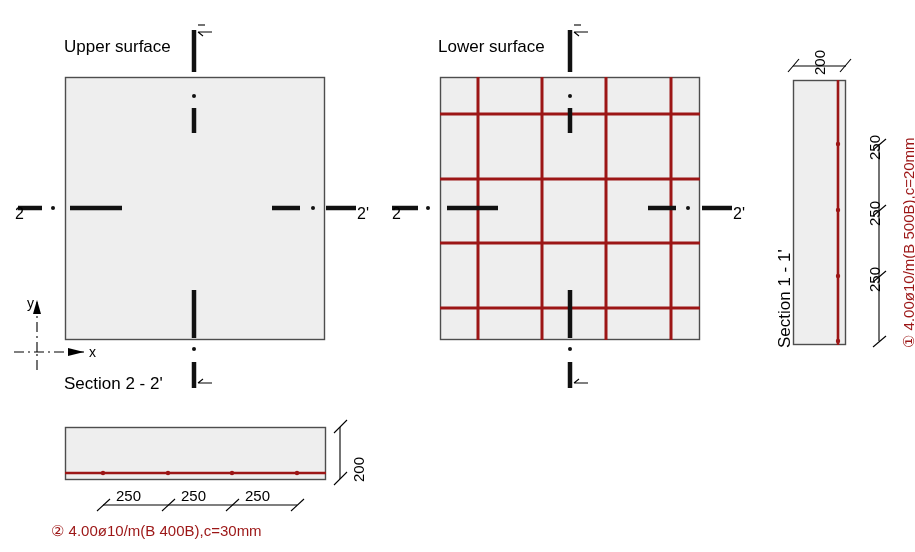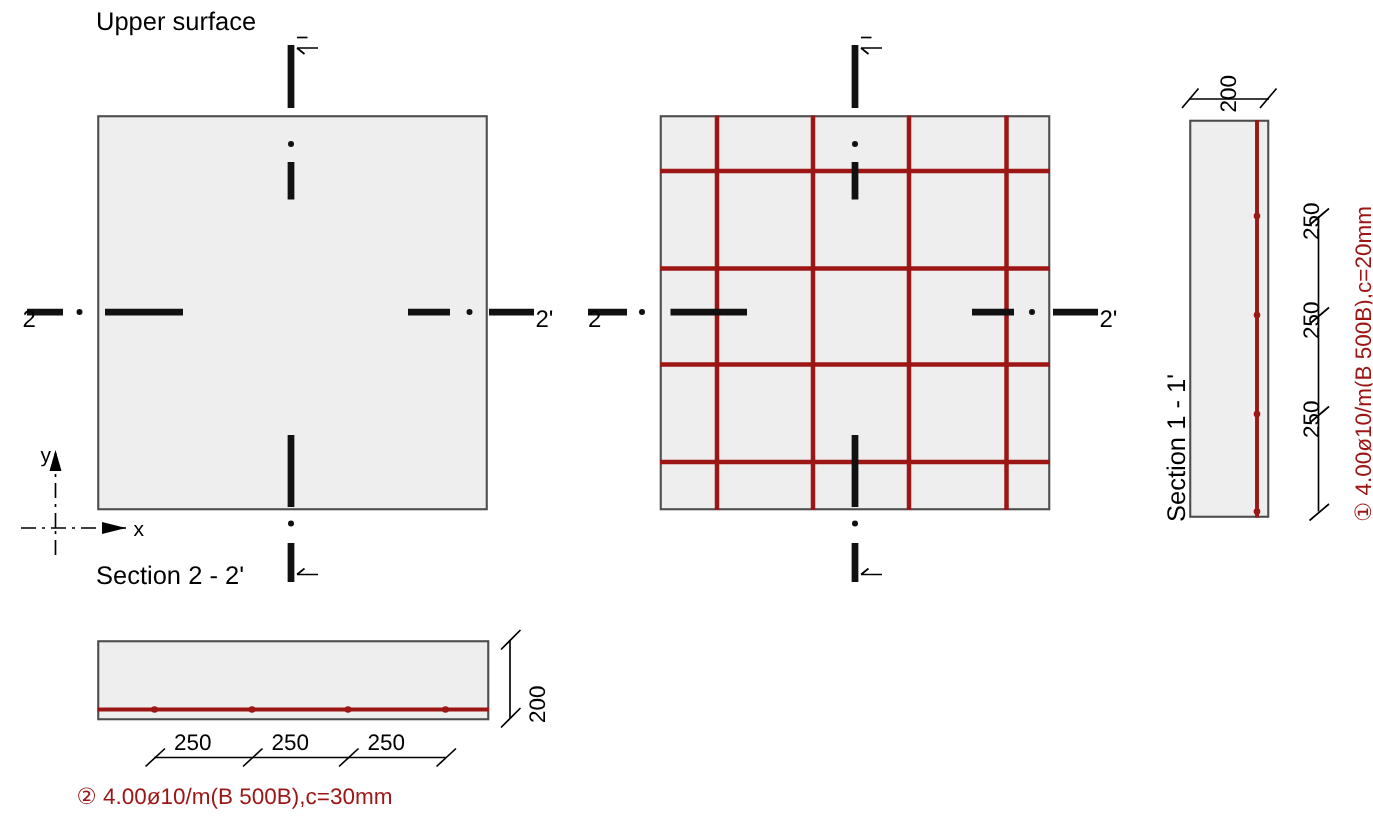--- a/index.html
+++ b/index.html
@@ -20,21 +20,21 @@
     left: 0; top: 0;
     width: 915px;
     height: 552px;
   }
   .lbl {
     position: absolute;
     white-space: nowrap;
     font-family: "Liberation Sans", sans-serif;
     color: #000;
   }
-  .title-lbl { font-size: 17px; }
+  .title-lbl { font-size: 17px; margin-top: 32px; }
   .sec-lbl { font-size: 17px; }
   .dim-lbl { font-size: 15px; }
   .mark-lbl { font-size: 16px; }
   .axis-lbl { font-size: 14px; }
   .red-note {
     position: absolute;
     white-space: nowrap;
     font-size: 15px;
     color: #9c1616;
     font-family: "Liberation Sans", sans-serif;
@@ -94,20 +94,21 @@
       <polygon points="84,352 68,348 68,356" fill="#000"></polygon>
     </g>
   </svg>
 
   <div class="lbl axis-lbl" style="left:27px; top:295px;">y</div>
   <div class="lbl axis-lbl" style="left:89px; top:344px;">x</div>
 
   <div class="lbl mark-lbl" style="left:15px; top:205px;">2</div>
   <div class="lbl mark-lbl" style="left:357px; top:205px;">2'</div>
 
+  <div class="lbl title-lbl" style="left:438px; top:5px;">Lower surface</div>
 
   <svg style="position:absolute; left:380px; top:0;" width="420" height="400">
 
     <rect class="panel-fill" x="60.5" y="77.5" width="259" height="262"></rect>
 
     <g>
       <line class="rebar-red" x1="98" y1="77" x2="98" y2="340" stroke-width="3"></line>
       <line class="rebar-red" x1="162" y1="77" x2="162" y2="340" stroke-width="3"></line>
       <line class="rebar-red" x1="226" y1="77" x2="226" y2="340" stroke-width="3"></line>
       <line class="rebar-red" x1="291" y1="77" x2="291" y2="340" stroke-width="3"></line>
@@ -207,15 +208,15 @@
       <path class="dimline" d="M 251 96 L 264 84"></path>
     </g>
   </svg>
 
   <div class="vert-label lbl dim-lbl" style="left:350px; top:482px;">200</div>
 
   <div class="lbl dim-lbl" style="left:116px; top:487px;">250</div>
   <div class="lbl dim-lbl" style="left:181px; top:487px;">250</div>
   <div class="lbl dim-lbl" style="left:245px; top:487px;">250</div>
 
-  <div class="red-note" style="left:51px; top:522px;">② 4.00ø10/m(B 500B),c=30mm</div>
+  <div class="red-note" style="left:51px; top:522px;">② 4.00ø10/m(B 400B),c=30mm</div>
 
 </div>
 
 </body></html>

